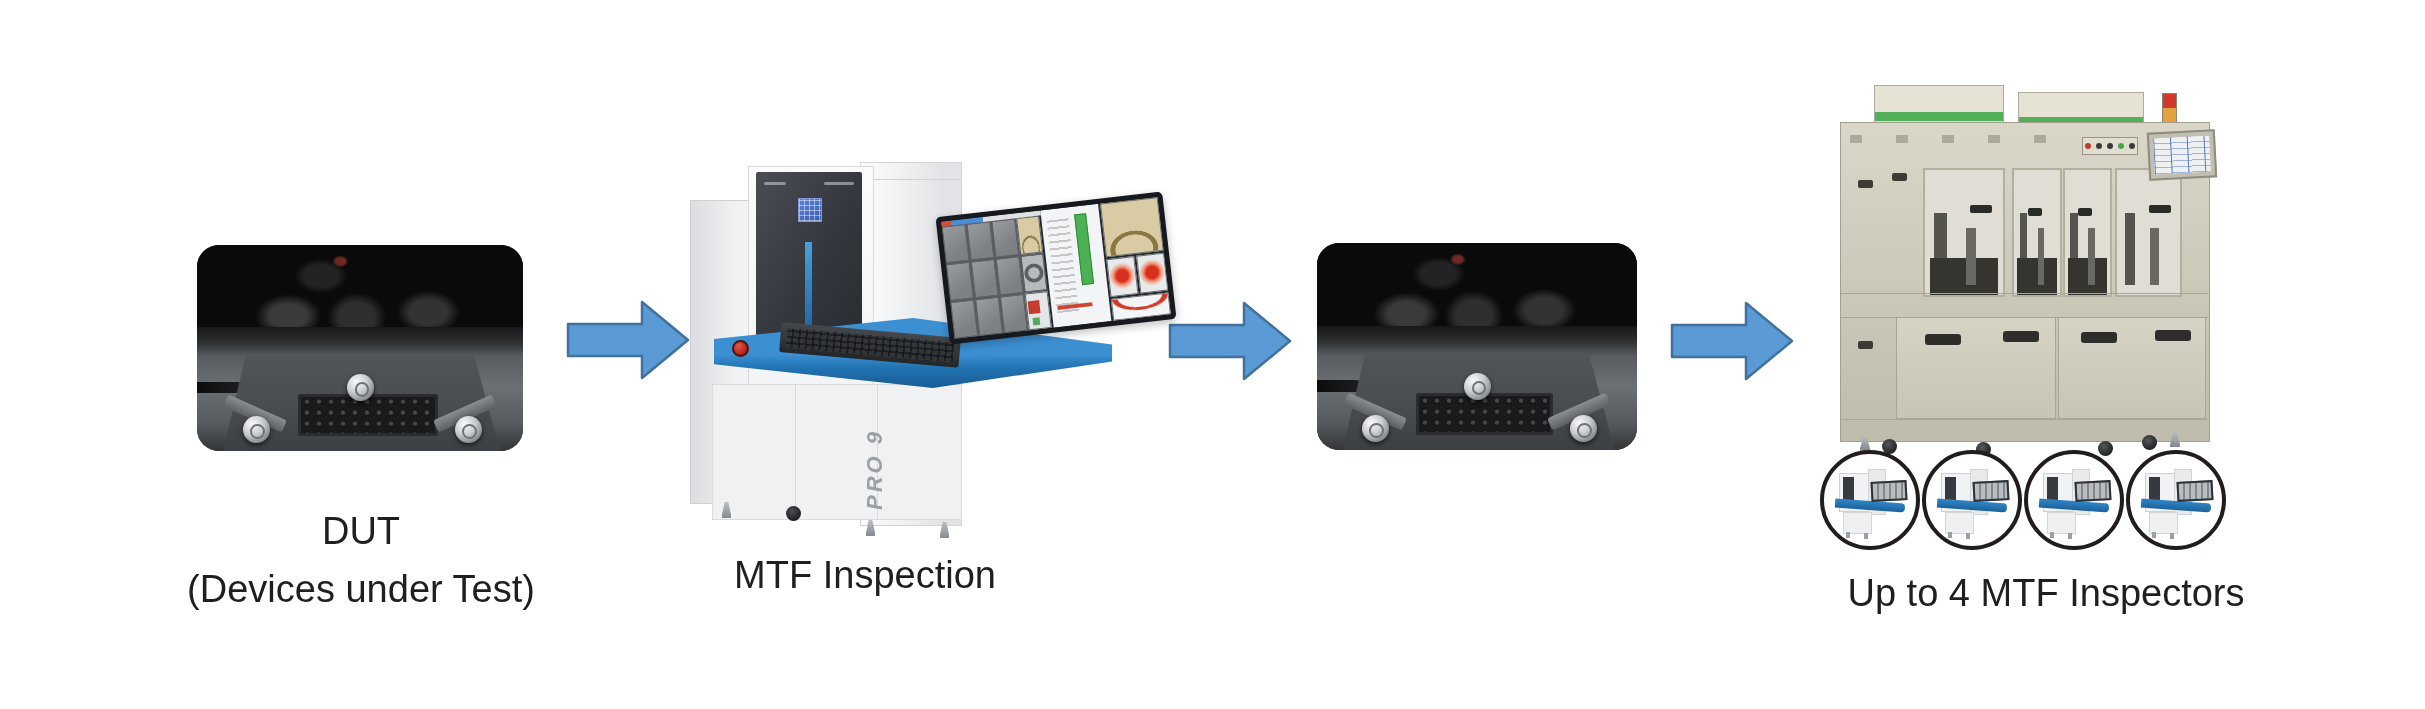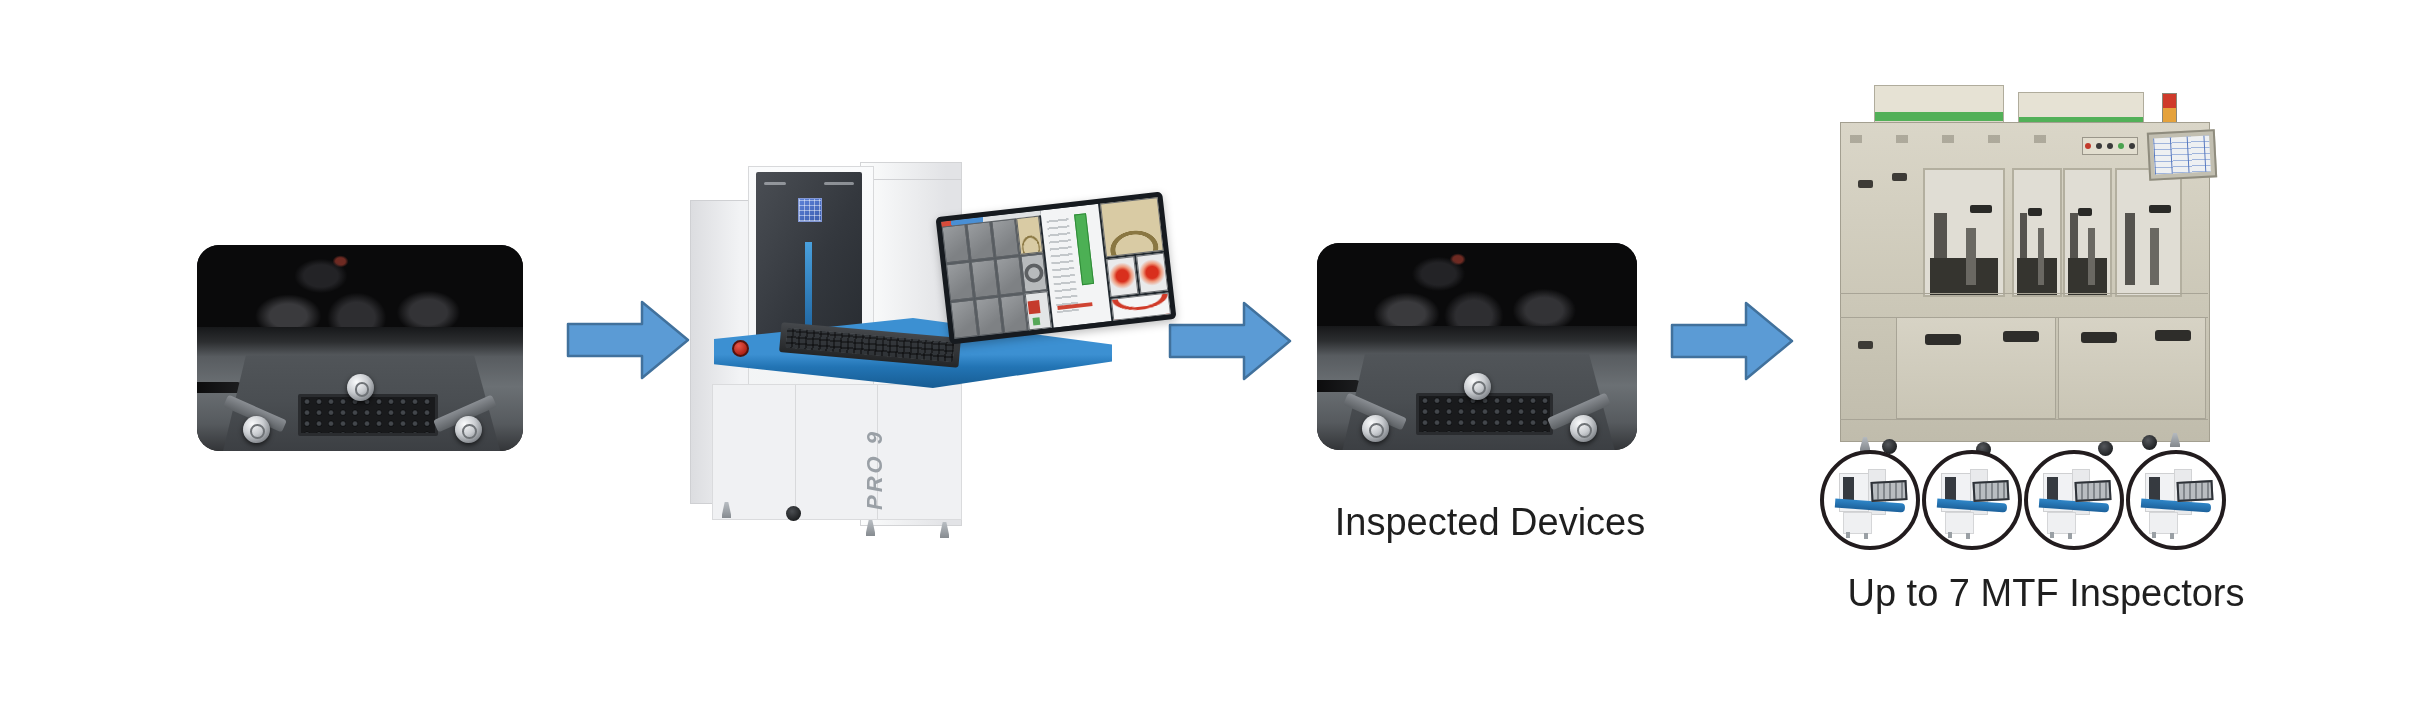--- a/index.html
+++ b/index.html
@@ -409,20 +409,24 @@
       </div>
       <div class="mini-col"></div>
       <div class="mini-desk"></div>
       <div class="mini-monitor"></div>
       <div class="mini-ped"></div>
       <div class="mini-foot" style="left:22px; top:78px;"></div>
       <div class="mini-foot" style="left:40px; top:79px;"></div>
     </div>
   </div>
 
-  <div class="caption caption-inspected">
-    <span class="ln">Inspected Devices</span>
+  <div class="caption caption-dut">
+    <span class="ln">DUT</span>
+    <span class="ln">(Devices under Test)</span>
+  </div>
+  <div class="caption caption-mtf">
+    <span class="ln">MTF Inspection</span>
   </div>
   <div class="caption caption-sorting">
-    <span class="ln">Up to 7 MTF Inspectors</span>
+    <span class="ln">Up to 4 MTF Inspectors</span>
   </div>
 
 </div>
 
 </body></html>

